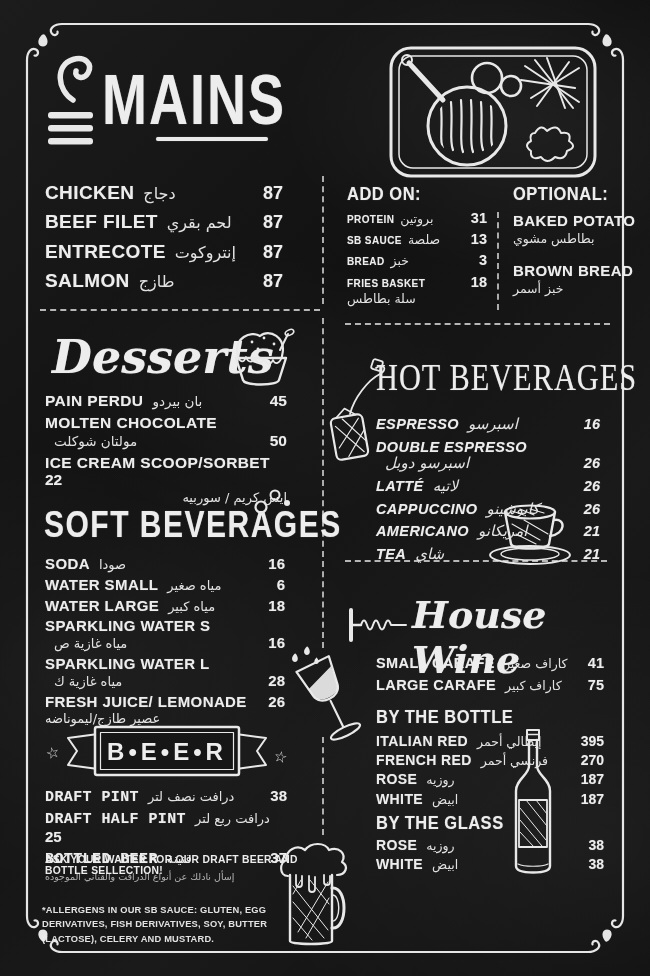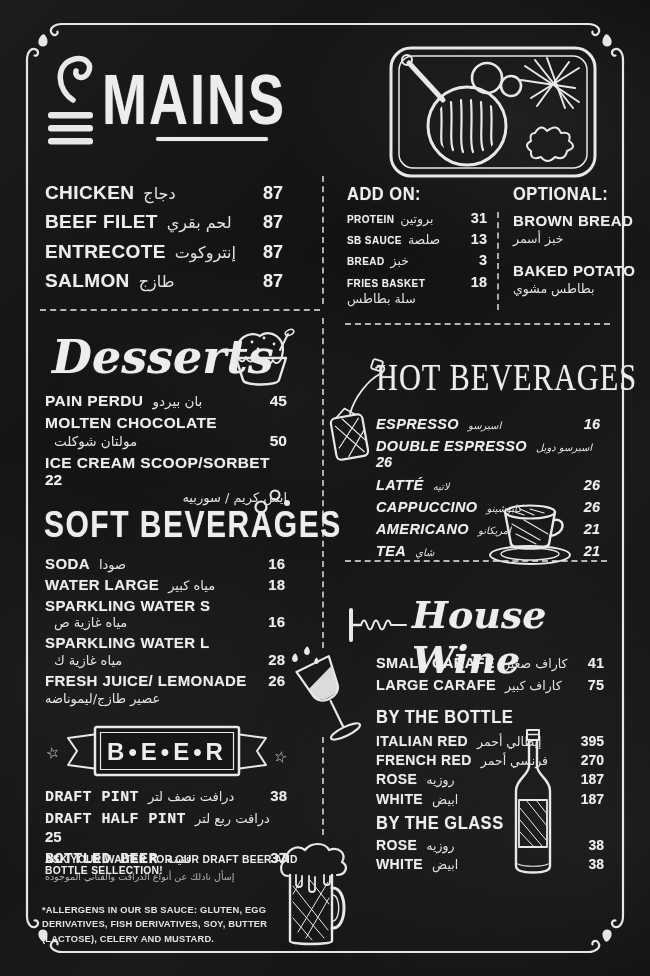--- a/index.html
+++ b/index.html
@@ -36,21 +36,21 @@
 
   .opt-item{margin-bottom:16px;}
   .opt-item .nm{font-size:15px;display:block;}
   .opt-item .ar{display:block;margin:2px 0 0 0;font-size:12.5px;}
 
   .dess-list{width:242px;} .dess-list .row{margin-bottom:5px;text-align:right;}
   .dess-list .nm{font-size:15.5px;} .dess-list .ar{font-size:13.5px;} .dess-list .pr{font-size:15.5px;}
   .dess-list .ar2{font-size:13px;}
 
   .hot-list{width:224px;font-style:italic;} .hot-list .row{margin-bottom:6px;}
-  .hot-list .nm{font-size:14.5px;} .hot-list .ar{font-size:10px;} .hot-list .pr{font-size:14.5px;}
+  .hot-list .nm{font-size:14.5px;} .hot-list .ar{font-size:15px;} .hot-list .pr{font-size:14.5px;}
 
   .soft-list{width:240px;} .soft-list .row{margin-bottom:4px;}
   .soft-list .nm{font-size:15px;} .soft-list .ar{font-size:13px;} .soft-list .pr{font-size:15px;}
   .soft-list .ar2{font-size:13px;}
 
   .beer-list{width:242px;} .beer-list .row{margin-bottom:5px;}
   .beer-list .nm{font-size:15px;font-family:Liberation Mono, monospace;} .beer-list .ar{font-size:13px;} .beer-list .pr{font-size:15px;}
 
   .wine-list{width:228px;} .wine-list .row{margin-bottom:6px;}
   .wine-list .nm{font-size:14.5px;} .wine-list .ar{font-size:12.5px;} .wine-list .pr{font-size:14.5px;}
@@ -201,26 +201,26 @@
         <span class="sp"></span>
         <span class="pr">18</span>
         <div class="ar2">سلة بطاطس</div>
       </div>
     </div>
 
   <div class="abs sub-h" style="left:513px;top:183px">OPTIONAL:</div>
   <div class="abs" style="left:513px;top:212px;width:100px">
 
   <div class="opt-item">
+        <span class="nm">BAKED POTATO</span>
+        <span class="ar">بطاطس مشوي</span>
+      </div>
+      <div class="opt-item">
         <span class="nm">BROWN BREAD</span>
         <span class="ar">خبز أسمر</span>
-      </div>
-      <div class="opt-item">
-        <span class="nm">BAKED POTATO</span>
-        <span class="ar">بطاطس مشوي</span>
       </div>
     </div>
 
   <div class="abs script-title" style="left:52px;top:330px;font-size:46px">Desserts</div>
   <svg class="abs" style="left:224px;top:328px" width="72" height="62">
     <path class="stroke" stroke-width="2.4" d="M12,30 H62 L55,52 C53,58 21,58 19,52 Z"></path>
     <path class="stroke" stroke-width="2.2" d="M14,28 C9,10 27,2 36,8 C45,0 63,9 58,28"></path>
     <path class="stroke" stroke-width="1.8" d="M14,28 c2,7 6,7 8,1 c2,6 7,6 9,1 c2,6 7,6 9,1 c2,6 7,6 9,1 c2,5 7,4 9,-4"></path>
     <circle cx="28" cy="14" r="1.4" fill="#e8e8e8"></circle>
       <circle cx="40" cy="10" r="1.4" fill="#e8e8e8"></circle>
@@ -322,20 +322,27 @@
   <div class="abs soft-list" style="left:45px;top:556px">
 
   <div class="row">
         <span class="nm">SODA</span>
         <span class="ar">صودا</span>
         <span class="sp"></span>
         <span class="pr">16</span>
 
       </div>
       <div class="row">
+        <span class="nm">WATER SMALL</span>
+        <span class="ar">مياه صغير</span>
+        <span class="sp"></span>
+        <span class="pr">6</span>
+
+      </div>
+      <div class="row">
         <span class="nm">WATER LARGE</span>
         <span class="ar">مياه كبير</span>
         <span class="sp"></span>
         <span class="pr">18</span>
 
       </div>
       <div class="row">
         <span class="nm">SPARKLING WATER S</span>
         <span class="ar">مياه غازية ص</span>
         <span class="sp"></span>

